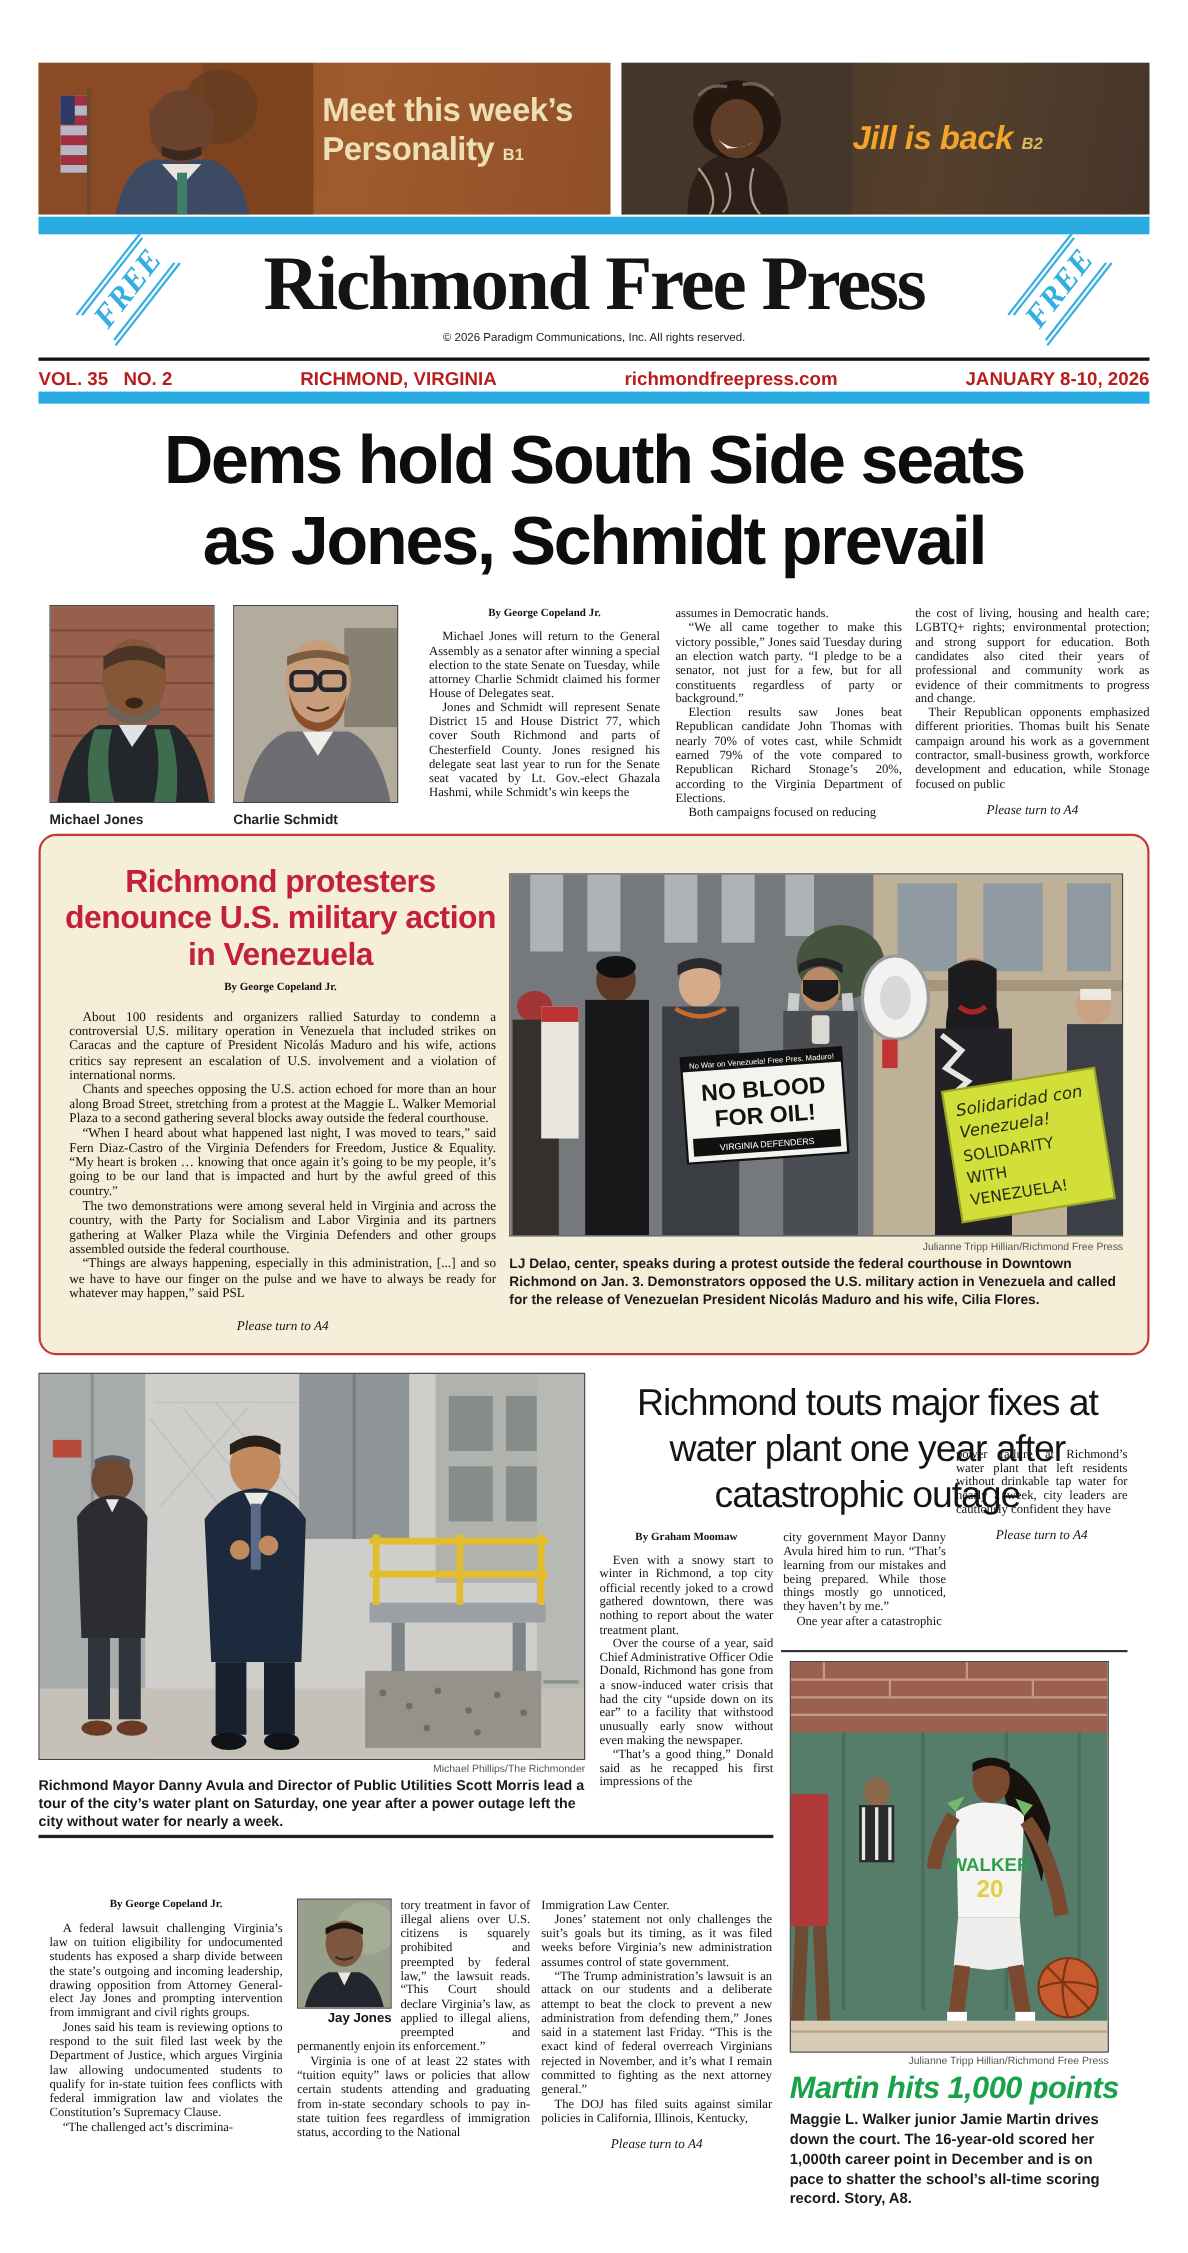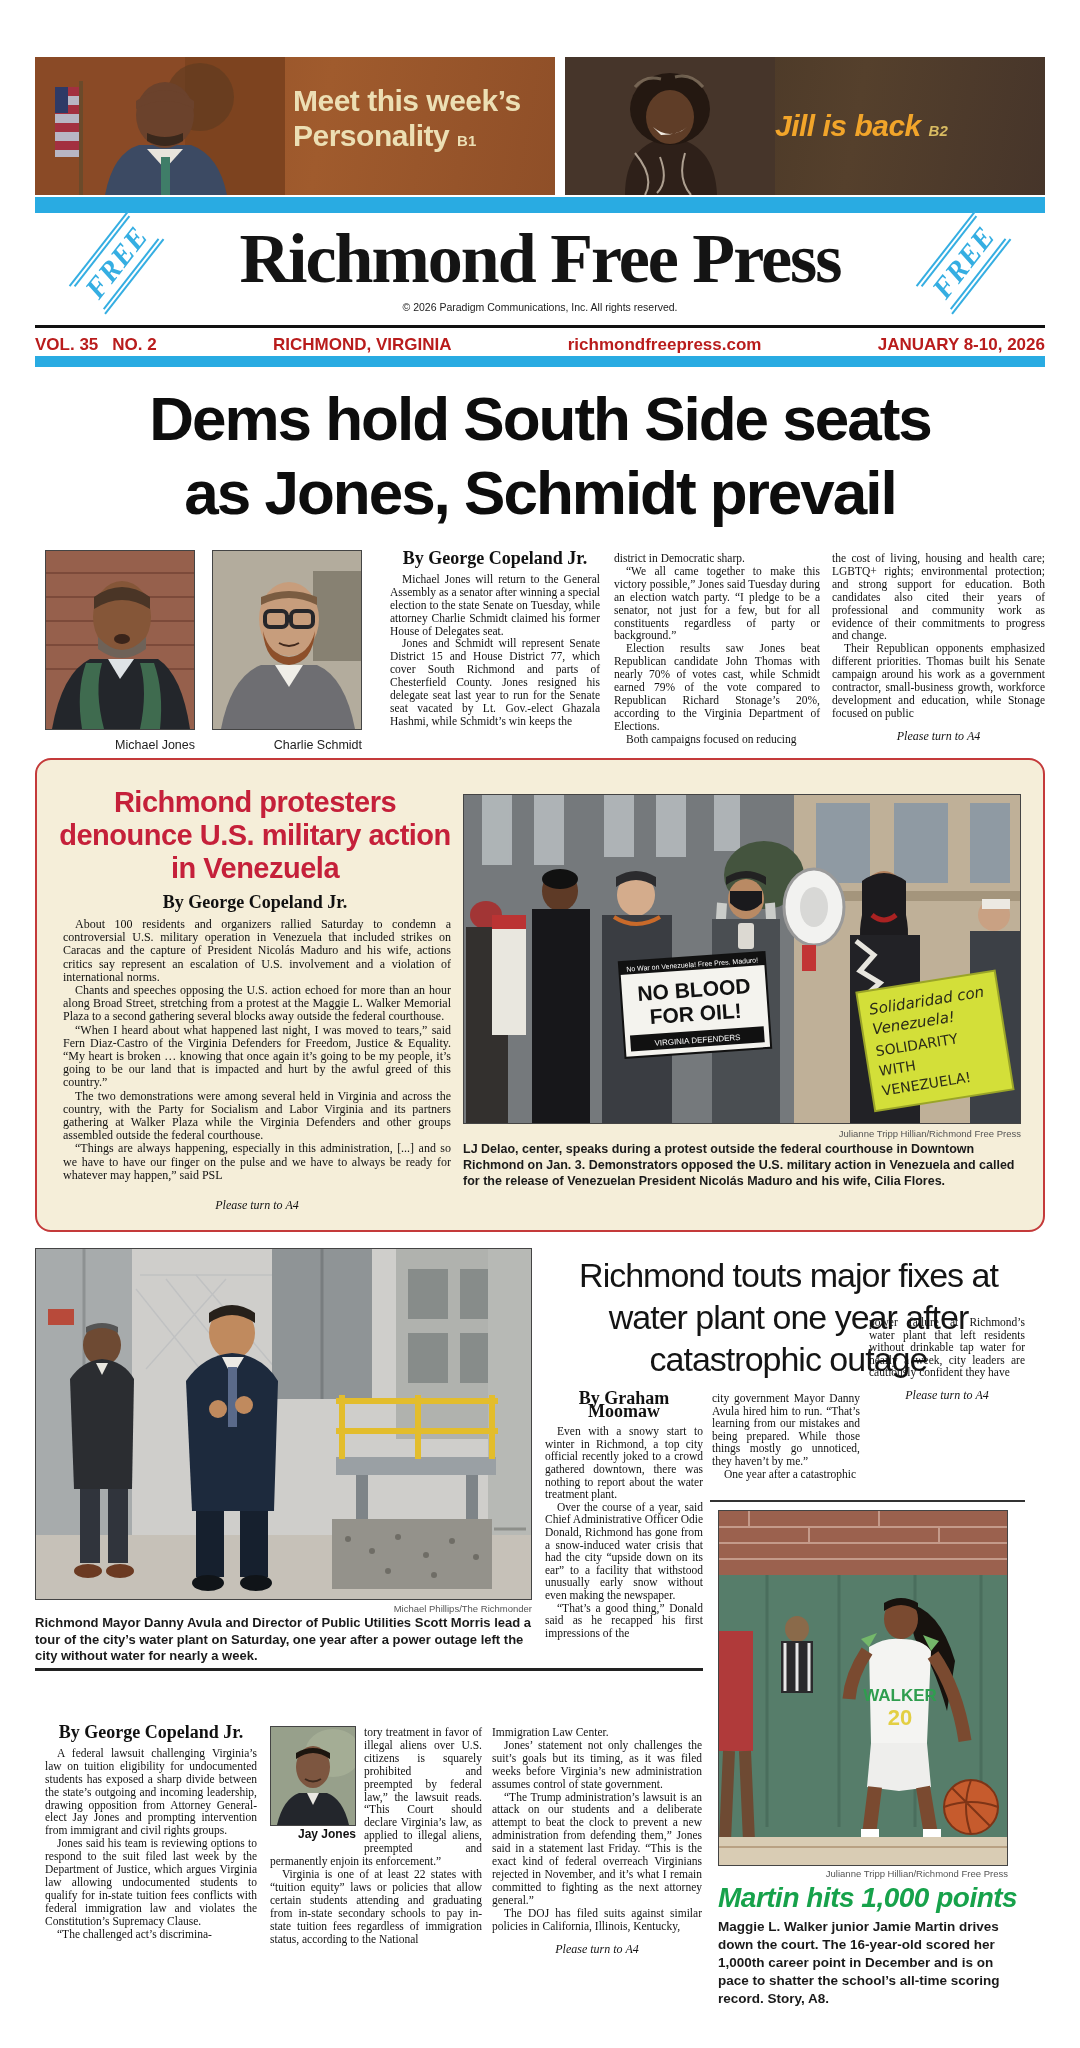--- a/index.html
+++ b/index.html
@@ -62,29 +62,29 @@
   .cyan-bar2 { left:35px; top:356px; width:1010px; height:11px; background:#29abe2; }
 
   
   .main-headline {
     left:0; top:382px; width:1080px; text-align:center;
     font-family:"Liberation Sans", sans-serif; font-weight:bold;
     font-size:62px; line-height:74px; letter-spacing:-2px; color:#0d0d0d;
   }
 
   
-  .byline { text-align:center; font-weight:bold; font-size:18px; margin-bottom:8px; }
+  .byline { text-align:center; font-weight:bold; font-size:10px; margin-bottom:8px; }
   .cols p { text-align:justify; text-indent:12px; }
   .cols.cont p:first-child { text-indent:0; }
   .turnline { text-align:center; font-style:italic; font-size:12px; margin-top:10px; }
   .photo-credit { text-align:right; font-family:"Liberation Sans", sans-serif; font-size:9.5px; color:#555; }
   .photo-caption { font-family:"Liberation Sans", sans-serif; font-weight:bold; color:#1a1a1a; }
   .portrait-caption {
-    text-align:right; font-family:"Liberation Sans", sans-serif;
-    font-weight:normal; font-size:12.5px; margin-top:4px; color:#222;
+    text-align:left; font-family:"Liberation Sans", sans-serif;
+    font-weight:bold; font-size:12.5px; margin-top:4px; color:#222;
   }
   .photo-frame { border:1px solid #444; background:#ccc; overflow:hidden; }
   .photo-frame svg { display:block; }
 
   
   .lead-col { font-size:11.5px; line-height:12.9px; }
   .lead-col1 { left:390px; top:552px; width:210px; }
   .lead-col2 { left:614px; top:552px; width:206px; }
   .lead-col3 { left:832px; top:552px; width:213px; }
   .jones-photo   { left:45px;  top:550px; width:150px; height:180px; }
@@ -272,21 +272,21 @@
 
   <div class="abs lead-col lead-col1">
     <div class="byline">By George Copeland Jr.</div>
     <div class="cols">
         <p>Michael Jones will return to the General Assembly as a senator after winning a special election to the state Senate on Tuesday, while attorney Charlie Schmidt claimed his former House of Delegates seat.</p>
         <p>Jones and Schmidt will represent Senate District 15 and House District 77, which cover South Richmond and parts of Chesterfield County. Jones resigned his delegate seat last year to run for the Senate seat vacated by Lt. Gov.-elect Ghazala Hashmi, while Schmidt’s win keeps the</p>
       </div>
   </div>
   <div class="abs lead-col lead-col2">
     <div class="cols cont">
-        <p>district in Democratic sharp.</p>
+        <p>assumes in Democratic hands.</p>
         <p>“We all came together to make this victory possible,” Jones said Tuesday during an election watch party. “I pledge to be a senator, not just for a few, but for all constituents regardless of party or background.”</p>
         <p>Election results saw Jones beat Republican candidate John Thomas with nearly 70% of votes cast, while Schmidt earned 79% of the vote compared to Republican Richard Stonage’s 20%, according to the Virginia Department of Elections.</p>
         <p>Both campaigns focused on reducing</p>
       </div>
   </div>
   <div class="abs lead-col lead-col3">
     <div class="cols cont">
         <p>the cost of living, housing and health care; LGBTQ+ rights; environmental protection; and strong support for education. Both candidates also cited their years of professional and community work as evidence of their commitments to progress and change.</p>
         <p>Their Republican opponents emphasized different priorities. Thomas built his Senate campaign around his work as a government contractor, small-business growth, workforce development and education, while Stonage focused on public</p>
       </div>

